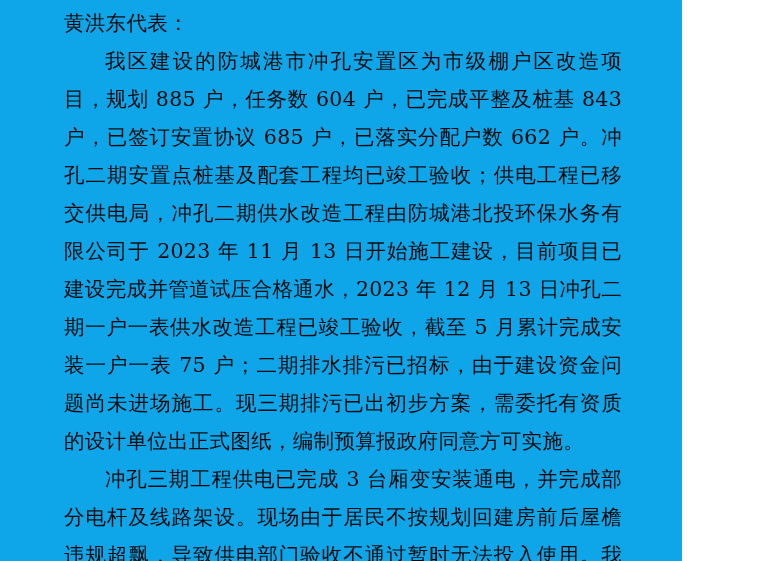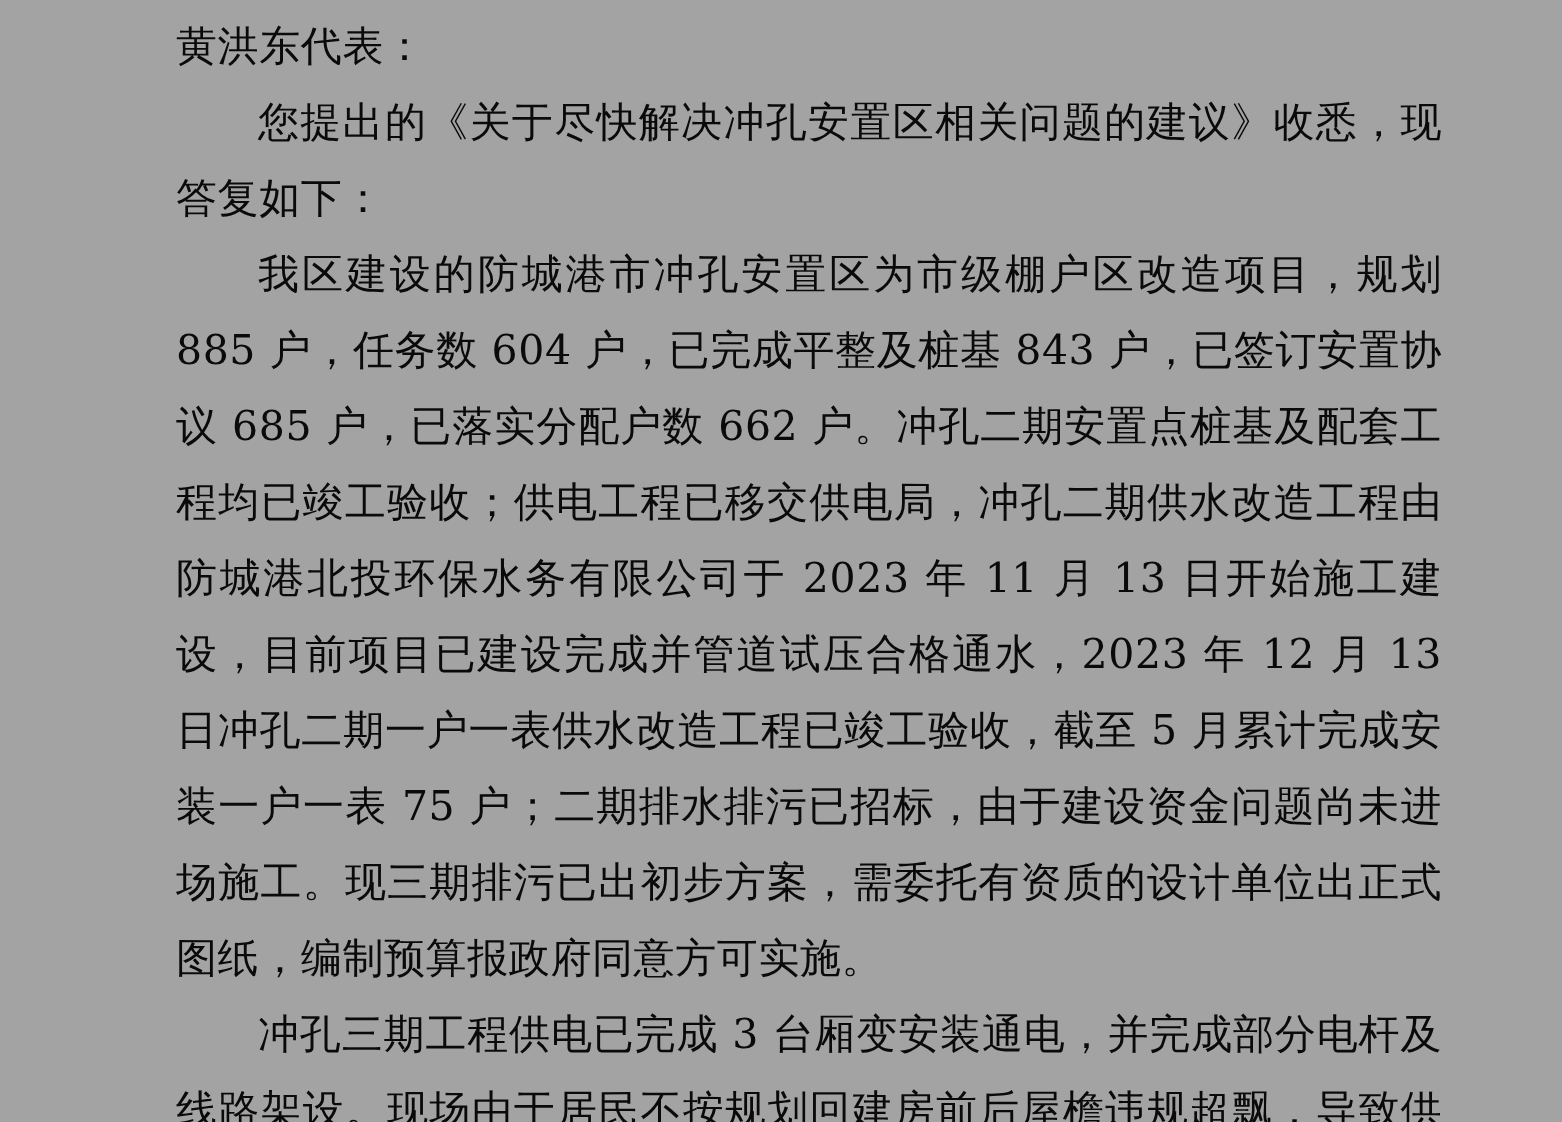--- a/index.html
+++ b/index.html
@@ -8,25 +8,25 @@
   }
   body {
     width: 781px;
     height: 561px;
     background: #ffffff;
     font-family: "DejaVu Serif", serif;
     overflow: hidden;
   }
   .page {
     position: relative;
-    width: 781px;
+    width: 682px;
     height: 561px;
-    background: #a3a3a3;
+    background: #0ea5e9;
     box-sizing: border-box;
-    padding: 4px 60px 0 88px;
+    padding: 4px 60px 0 64px;
   }
   .doc-body {
     font-family: "DejaVu Serif", serif;
     font-size: 20.5px;
     line-height: 38px;
     color: #0a0a0a;
     text-align: justify;
     text-justify: inter-ideograph;
     letter-spacing: 0.3px;
   }
@@ -38,17 +38,16 @@
     margin: 0;
     text-indent: 2em;
   }
 </style>
 </head>
 <body>
 
 <div class="page">
   <div class="doc-body">
     <p class="salutation">黄洪东代表：</p>
-    <p class="para">您提出的《关于尽快解决冲孔安置区相关问题的建议》收悉，现答复如下：</p>
     <p class="para">我区建设的防城港市冲孔安置区为市级棚户区改造项目，规划 885 户，任务数 604 户，已完成平整及桩基 843 户，已签订安置协议 685 户，已落实分配户数 662 户。冲孔二期安置点桩基及配套工程均已竣工验收；供电工程已移交供电局，冲孔二期供水改造工程由防城港北投环保水务有限公司于 2023 年 11 月 13 日开始施工建设，目前项目已建设完成并管道试压合格通水，2023 年 12 月 13 日冲孔二期一户一表供水改造工程已竣工验收，截至 5 月累计完成安装一户一表 75 户；二期排水排污已招标，由于建设资金问题尚未进场施工。现三期排污已出初步方案，需委托有资质的设计单位出正式图纸，编制预算报政府同意方可实施。</p>
     <p class="para">冲孔三期工程供电已完成 3 台厢变安装通电，并完成部分电杆及线路架设。现场由于居民不按规划回建房前后屋檐违规超飘，导致供电部门验收不通过暂时无法投入使用。我区城投</p>
   </div>
 </div>
 
 </body></html>

